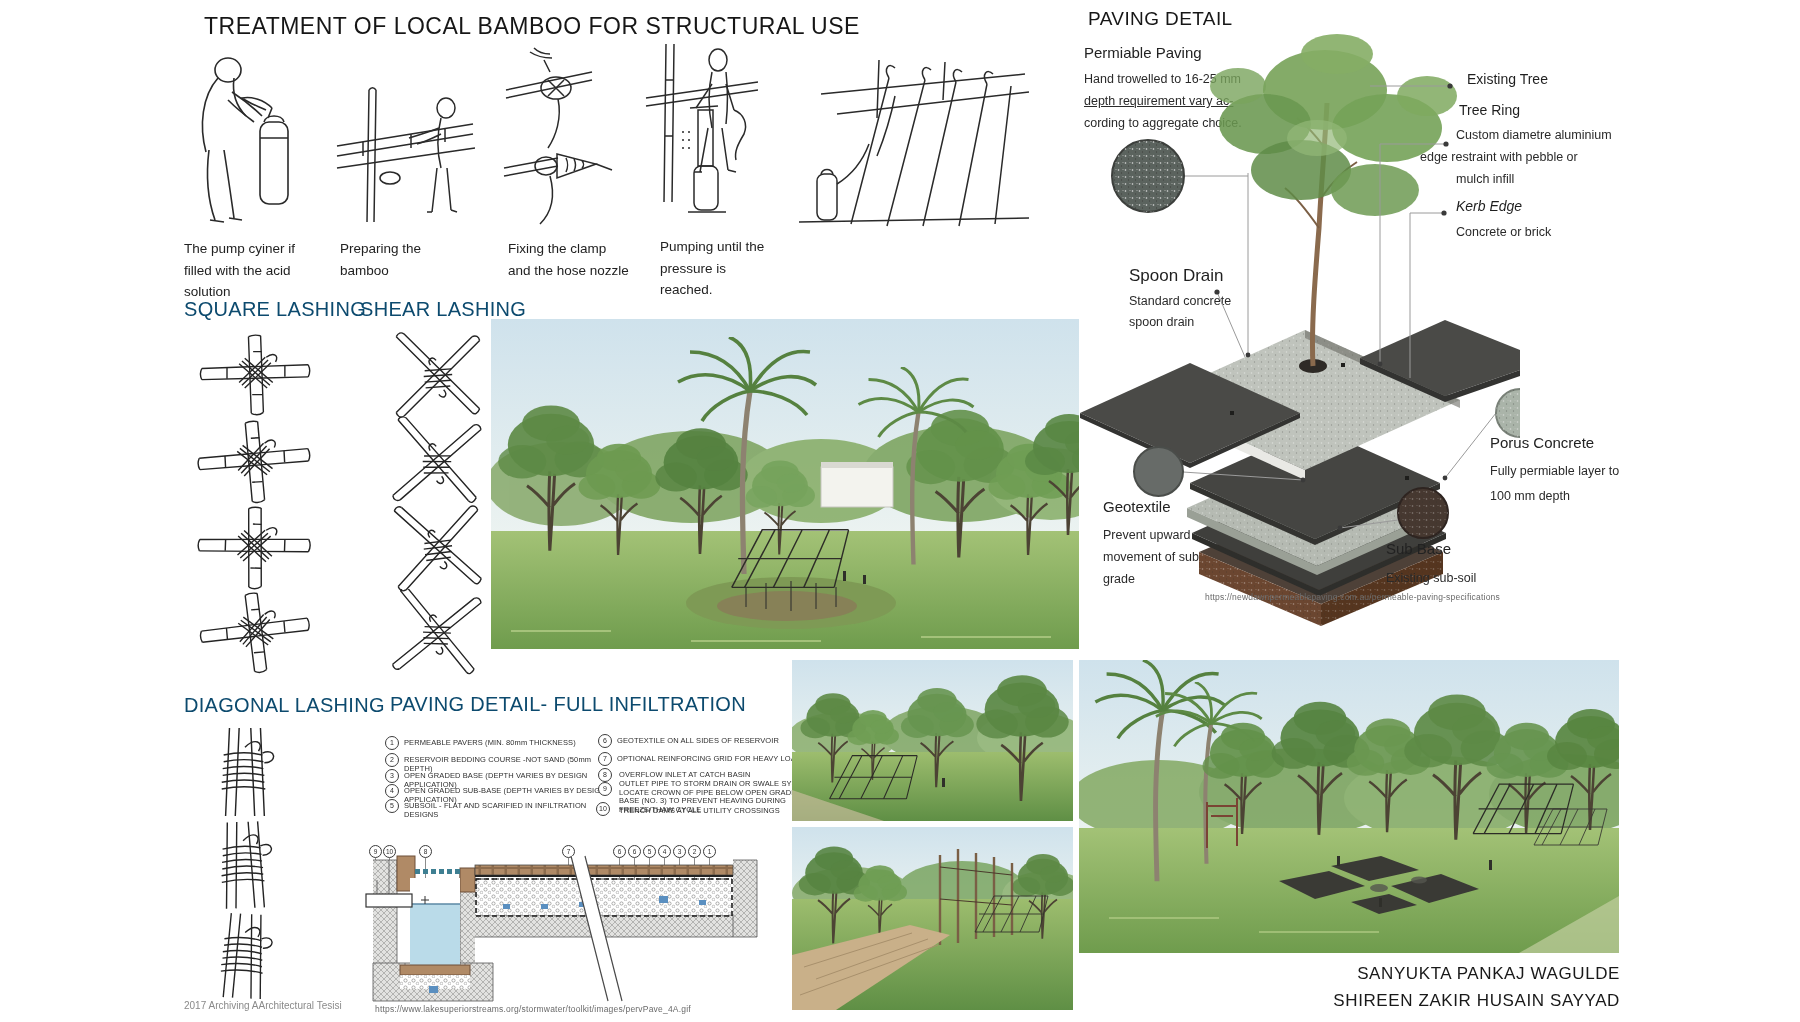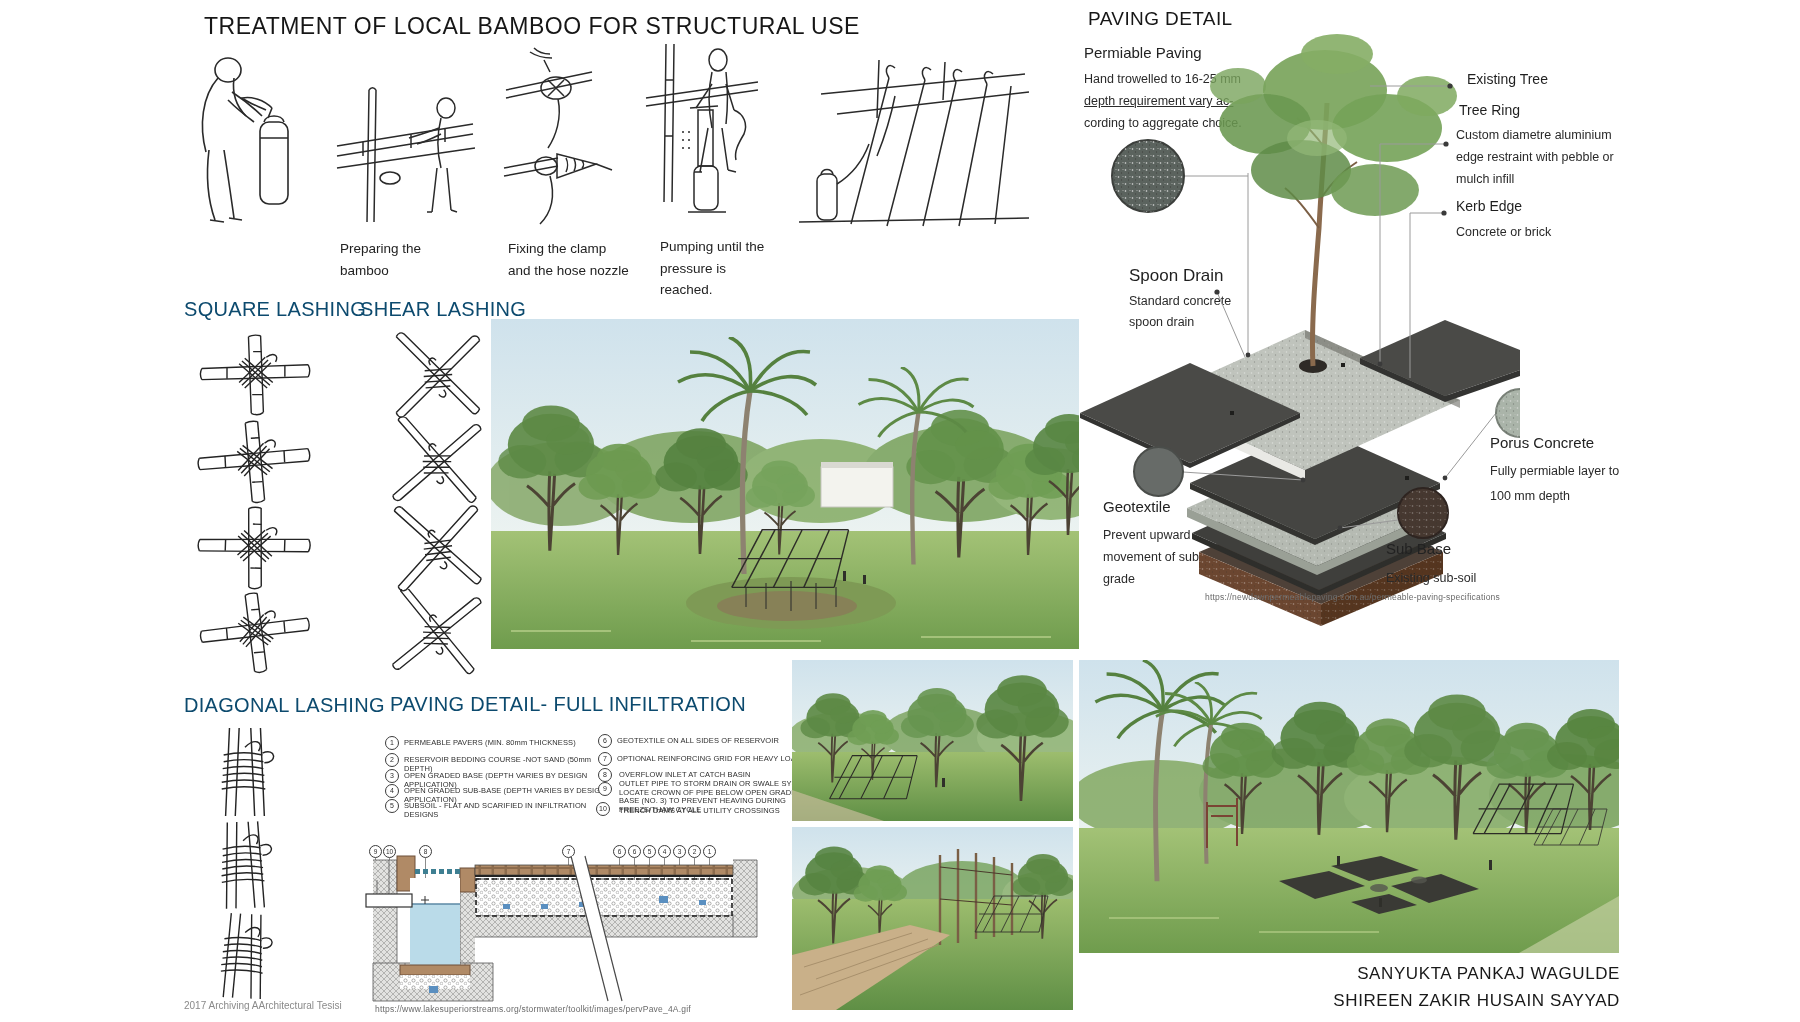--- a/index.html
+++ b/index.html
@@ -183,20 +183,21 @@
       <path d="M86,4 L84,62 M152,6 L150,44"></path>
       <path d="M58,168 L96,22 M94,170 L132,24 M130,170 L163,26 M166,170 L194,28 M202,168 L218,30"></path>
       <path d="M96,22 C90,12 96,6 102,12 M132,24 C126,14 132,8 138,14 M163,26 C157,16 163,10 169,16 M194,28 C188,18 194,12 200,18"></path>
       <rect x="24" y="118" width="20" height="46" rx="7"></rect>
         <path d="M28,118 C30,112 38,112 40,118"></path>
       <path d="M44,128 C60,118 70,104 76,88 M102,40 C98,60 92,80 84,100"></path>
       <path d="M6,166 L236,162"></path>
     </g>
   </svg>
 
+  <div class="abs cap" style="left:184px;top:238px;width:142px;">The pump cyiner if filled with the acid solution</div>
   <div class="abs cap" style="left:340px;top:238px;width:132px;">Preparing the bamboo</div>
   <div class="abs cap" style="left:508px;top:238px;width:122px;">Fixing the clamp and the hose nozzle</div>
   <div class="abs cap" style="left:660px;top:236px;width:112px;">Pumping until the pressure is reached.</div>
 
   <div class="abs sec-hd" style="left:184px;top:298px;">SQUARE LASHING</div>
   <div class="abs sec-hd" style="left:360px;top:298px;">SHEAR LASHING</div>
 
   <svg class="abs" style="left:194px;top:333px;" width="122" height="84">
       <use href="#sq-lash" width="122" height="84"></use>
     </svg>
@@ -394,23 +395,23 @@
   <div class="abs" style="left:1088px;top:8px;font-size:19px;letter-spacing:.4px;color:#161616;">PAVING DETAIL</div>
 
   <div class="abs body-hd" style="left:1084px;top:44px;">Permiable Paving</div>
   <div class="abs body-tx" style="left:1084px;top:68px;">Hand trowelled to 16-25 mm</div>
   <div class="abs body-tx" style="left:1084px;top:90px;text-decoration:underline;">depth requirement vary ac-</div>
   <div class="abs body-tx" style="left:1084px;top:112px;">cording to aggregate choice.</div>
 
   <div class="abs" style="left:1467px;top:71px;font-size:14px;">Existing Tree</div>
   <div class="abs" style="left:1459px;top:102px;font-size:14px;">Tree Ring</div>
   <div class="abs body-tx" style="left:1456px;top:124px;">Custom diametre aluminium</div>
-  <div class="abs body-tx" style="left:1456px;top:146px;">edge restraint with pebble or</div>
+  <div class="abs body-tx" style="left:1420px;top:146px;">edge restraint with pebble or</div>
   <div class="abs body-tx" style="left:1456px;top:168px;">mulch infill</div>
-  <div class="abs" style="left:1456px;top:198px;font-size:14px;">Kerb Edge</div>
+  <div class="abs" style="left:1456px;top:198px;font-size:14px;font-style:italic;">Kerb Edge</div>
   <div class="abs body-tx" style="left:1456px;top:221px;">Concrete or brick</div>
 
   <div class="abs" style="left:1129px;top:266px;font-size:17px;">Spoon Drain</div>
   <div class="abs body-tx" style="left:1129px;top:291px;line-height:21px;">Standard concrete</div>
   <div class="abs body-tx" style="left:1129px;top:312px;line-height:21px;">spoon drain</div>
 
   <svg class="abs" style="left:1075px;top:28px;" width="445" height="600" viewBox="0 0 445 600">
 
     <polygon points="124,524 246,472 368,524 246,576" fill="#4e4138"></polygon>
     <polygon points="124,524 246,576 246,598 124,546" fill="#6b4630"></polygon>

